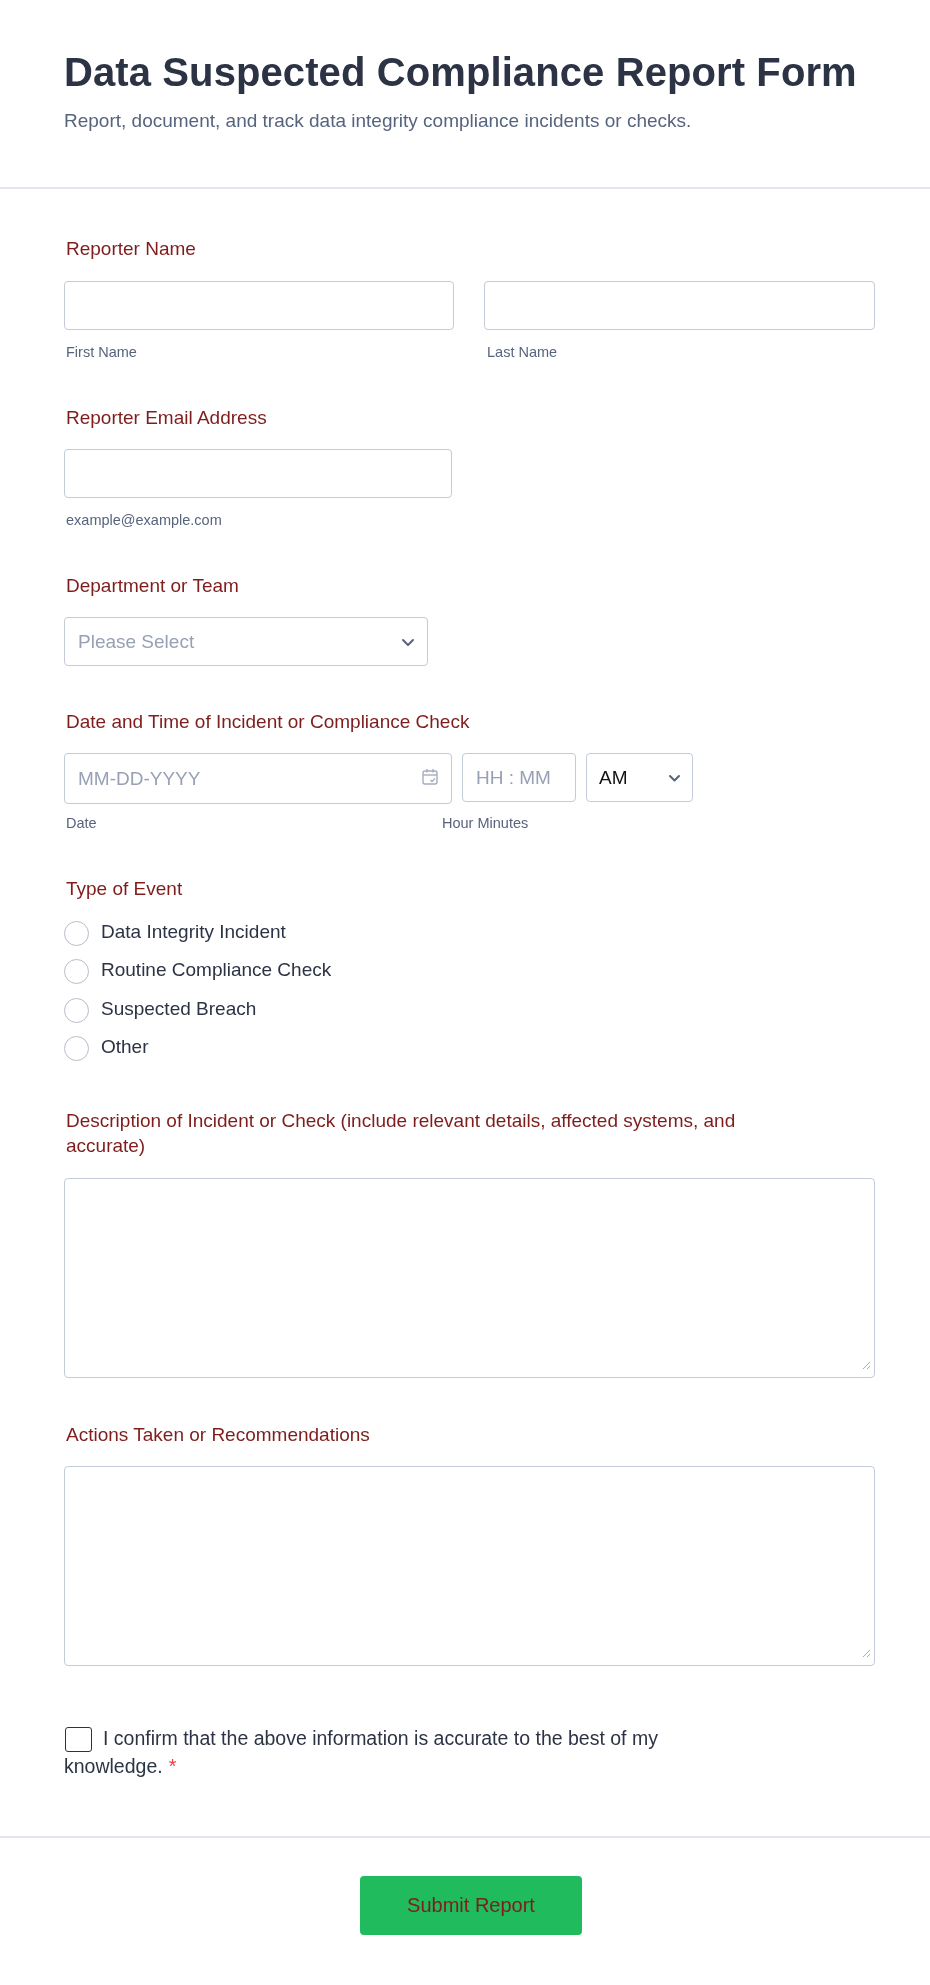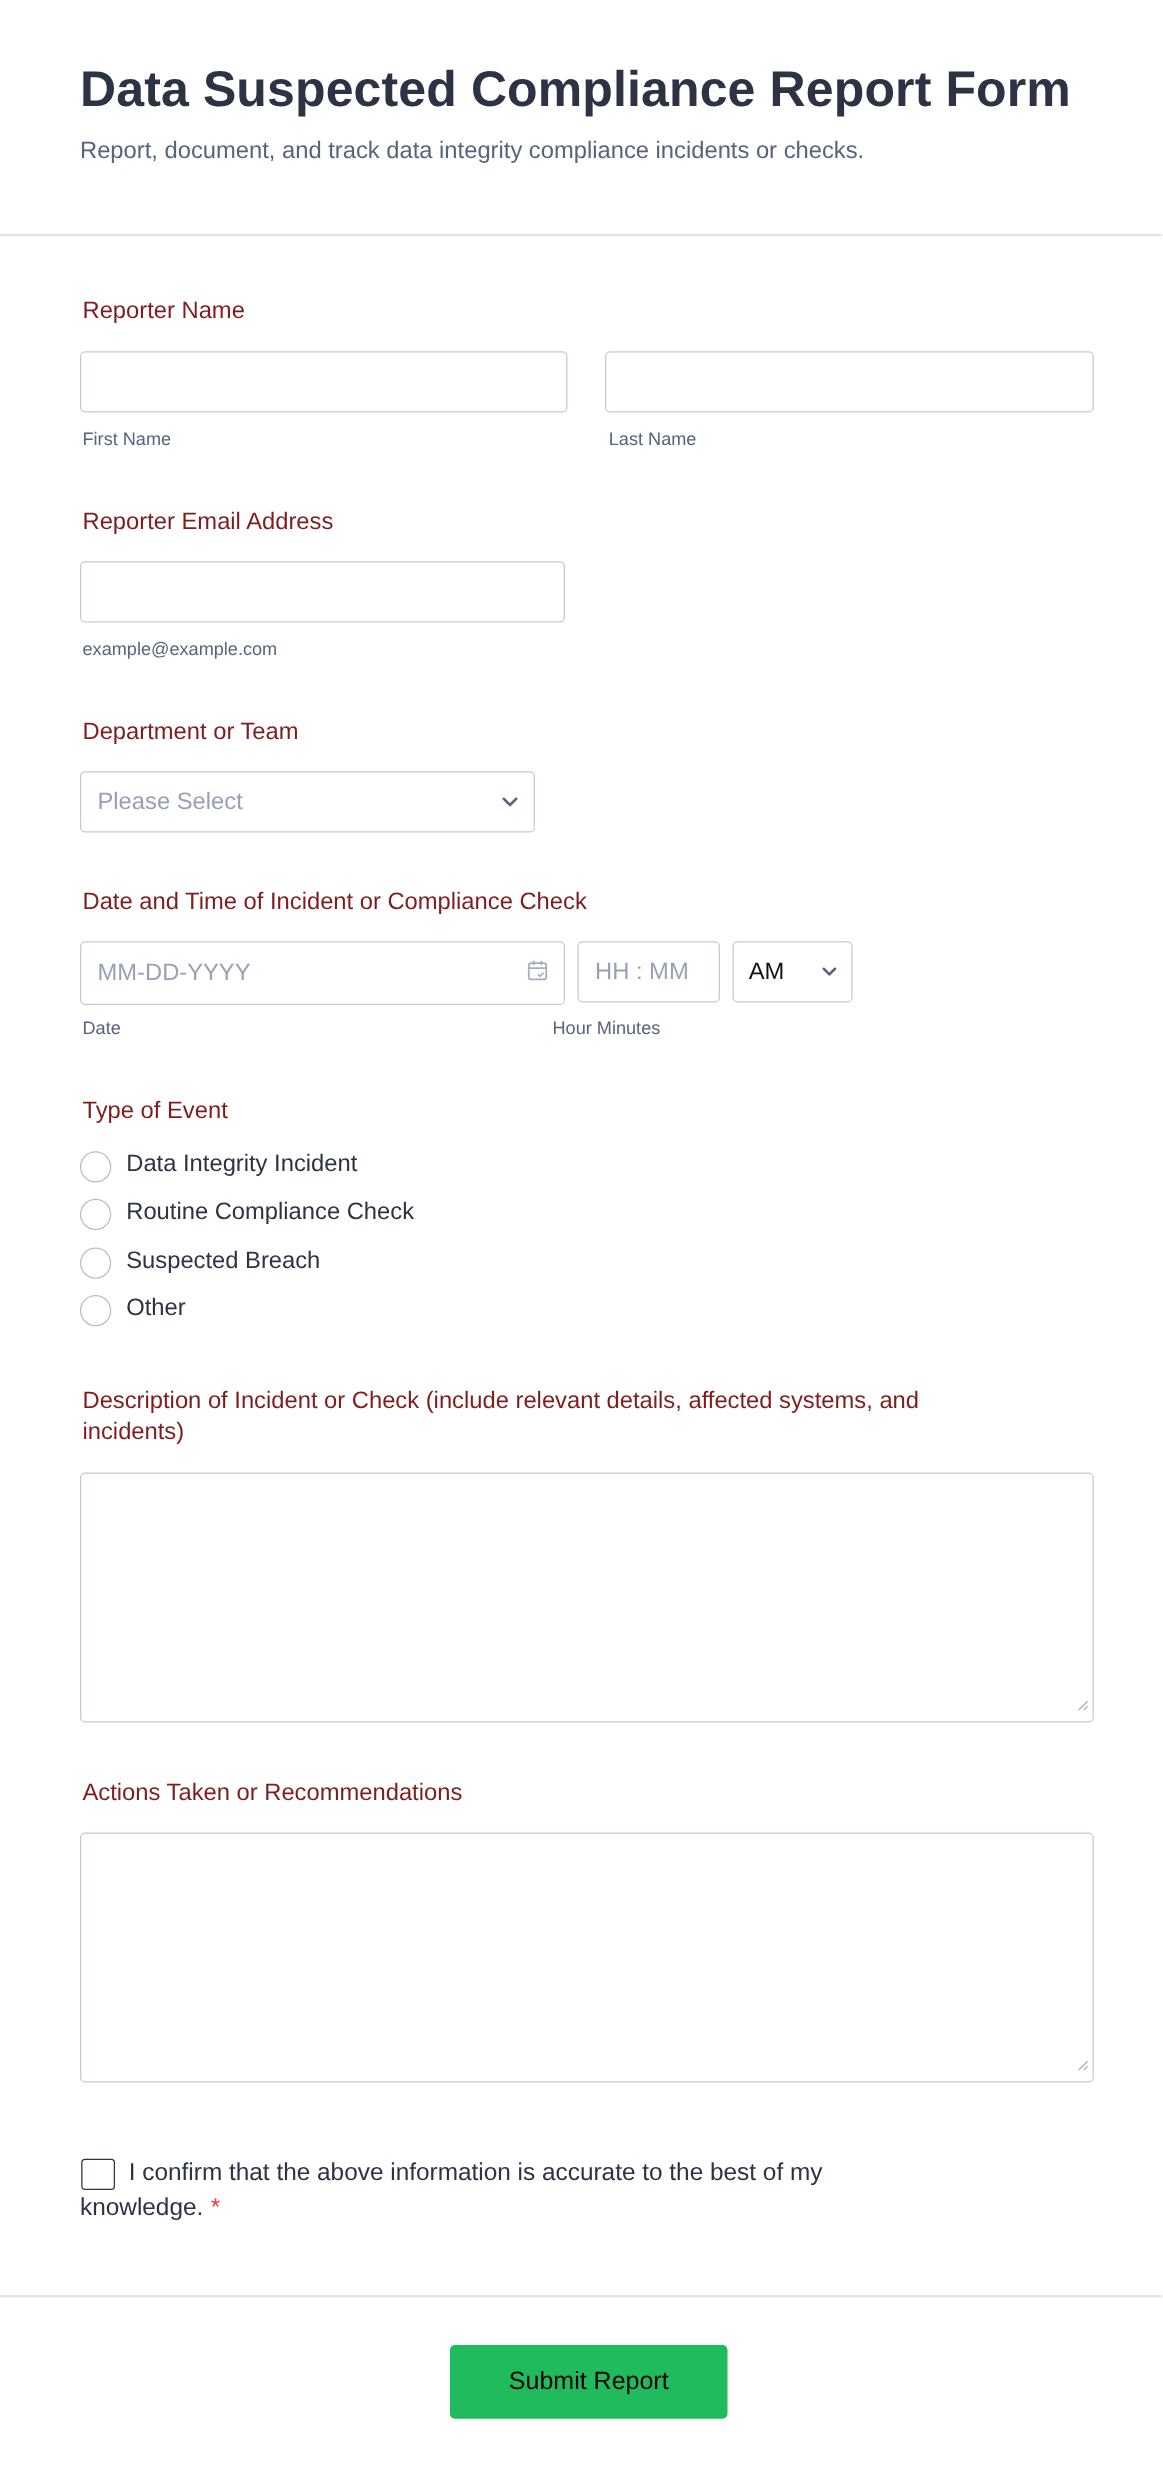--- a/index.html
+++ b/index.html
@@ -14,21 +14,21 @@
   .input { border: 1.5px solid #c3cad8; border-radius: 4px; background: #fff; }
   .placeholder { position: absolute; top: 50%; transform: translateY(-50%); left: 13px; font-size: 19px; color: #97a0b5; white-space: nowrap; }
   .chev { position: absolute; top: 50%; transform: translateY(-50%); }
   .radio { width: 25px; height: 25px; border: 1.5px solid #b8bdc9; border-radius: 50%; background: #fff; }
   .radio-label { font-size: 19px; color: #2c3345; white-space: nowrap; }
   .textarea { border: 1.5px solid #c3cad8; border-radius: 4px; background: #fff; }
   .grip { position: absolute; right: 3px; bottom: 3px; }
   .checkbox { width: 27px; height: 25px; border: 1.8px solid #2c3345; border-radius: 3px; background: #fff; }
   .confirm { font-size: 19.5px; color: #2c3345; line-height: 28px; }
   .req { color: #f23a3c; margin-left: 6px; }
-  .submit { left: 360px; top: 1876px; width: 222px; height: 59px; background: #1fbb5c; border-radius: 4px; color: #000000; font-size: 20px; display: flex; align-items: center; justify-content: center; }
+  .submit { left: 360px; top: 1876px; width: 222px; height: 59px; background: #1fbb5c; border-radius: 4px; color: #7f1d1d; font-size: 20px; display: flex; align-items: center; justify-content: center; }
 </style>
 </head>
 <body>
 
 <div class="abs title">Data Suspected Compliance Report Form</div>
 <div class="abs subtitle">Report, document, and track data integrity compliance incidents or checks.</div>
 <div class="abs divider" style="top:187px;"></div>
 
 <div class="abs label" style="left:66px; top:238px;">Reporter Name</div>
 <div class="abs input" style="left:64px; top:281px; width:390px; height:49px;"></div>
@@ -59,21 +59,21 @@
       <line x1="2" y1="7" x2="16" y2="7" stroke="#a5adbf" stroke-width="1.4"></line>
       <line x1="6" y1="1" x2="6" y2="4.5" stroke="#a5adbf" stroke-width="1.4"></line>
       <line x1="12" y1="1" x2="12" y2="4.5" stroke="#a5adbf" stroke-width="1.4"></line>
       <path d="M9.5 12 L11 13.5 L14 10.5" fill="none" stroke="#a5adbf" stroke-width="1.3"></path>
     </svg>
   </span>
 </div>
 <div class="abs input" style="left:462px; top:753px; width:114px; height:49px;">
   <span class="placeholder">HH : MM</span>
 </div>
-<div class="abs input" style="left:586px; top:753px; width:96px; height:49px;">
+<div class="abs input" style="left:586px; top:753px; width:107px; height:49px;">
   <span class="placeholder" style="color:#111; left:12px;">AM</span>
   <span class="chev" style="right:11px;">
     <svg width="13" height="9" viewBox="0 0 13 9">
         <path d="M2 2 L6.5 6.5 L11 2" fill="none" stroke="#57647e" stroke-width="2" stroke-linecap="round" stroke-linejoin="round"></path>
       </svg>
   </span>
 </div>
 <div class="abs sublabel" style="left:66px; top:815px;">Date</div>
 <div class="abs sublabel" style="left:442px; top:815px;">Hour Minutes</div>
 
@@ -85,21 +85,21 @@
 <div class="abs radio" style="left:64px; top:959px;"></div>
 <div class="abs radio-label" style="left:101px; top:959px;">Routine Compliance Check</div>
 
 <div class="abs radio" style="left:64px; top:998px;"></div>
 <div class="abs radio-label" style="left:101px; top:998px;">Suspected Breach</div>
 
 <div class="abs radio" style="left:64px; top:1036px;"></div>
 <div class="abs radio-label" style="left:101px; top:1036px;">Other</div>
 
 <div class="abs label" style="left:66px; top:1110px;">Description of Incident or Check (include relevant details, affected systems, and</div>
-<div class="abs label" style="left:66px; top:1135px;">incidents)</div>
+<div class="abs label" style="left:66px; top:1135px;">accurate)</div>
 <div class="abs textarea" style="left:64px; top:1178px; width:811px; height:200px;">
   <span class="grip">
     <svg width="9" height="9" viewBox="0 0 9 9">
         <line x1="1" y1="8" x2="8" y2="1" stroke="#a5adbf" stroke-width="1"></line>
         <line x1="5" y1="8" x2="8" y2="5" stroke="#a5adbf" stroke-width="1"></line>
       </svg>
   </span>
 </div>
 
 <div class="abs label" style="left:66px; top:1424px;">Actions Taken or Recommendations</div>

